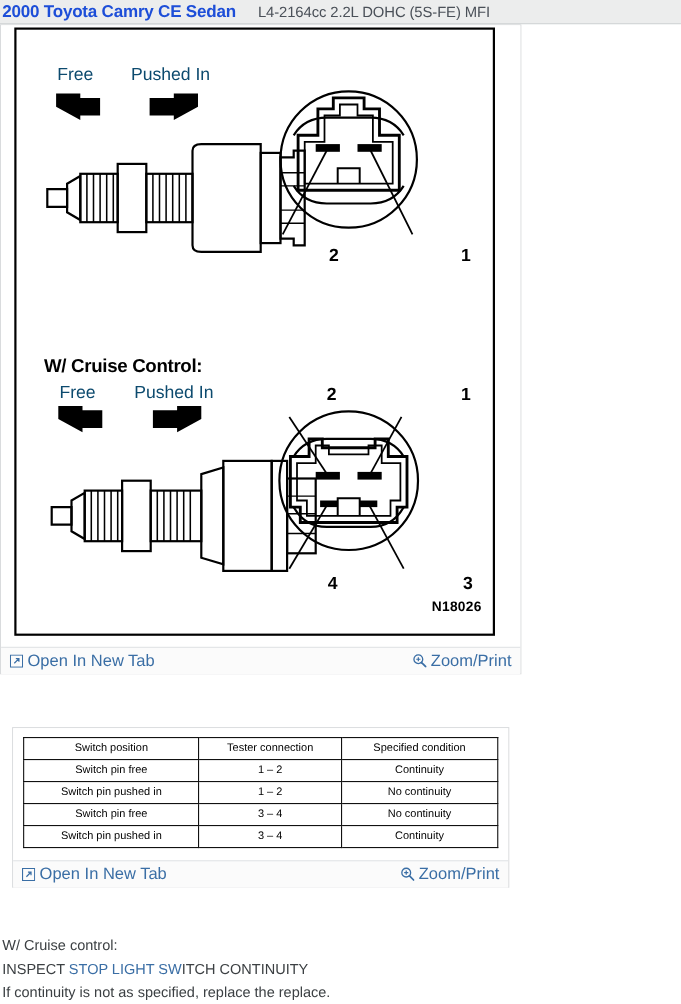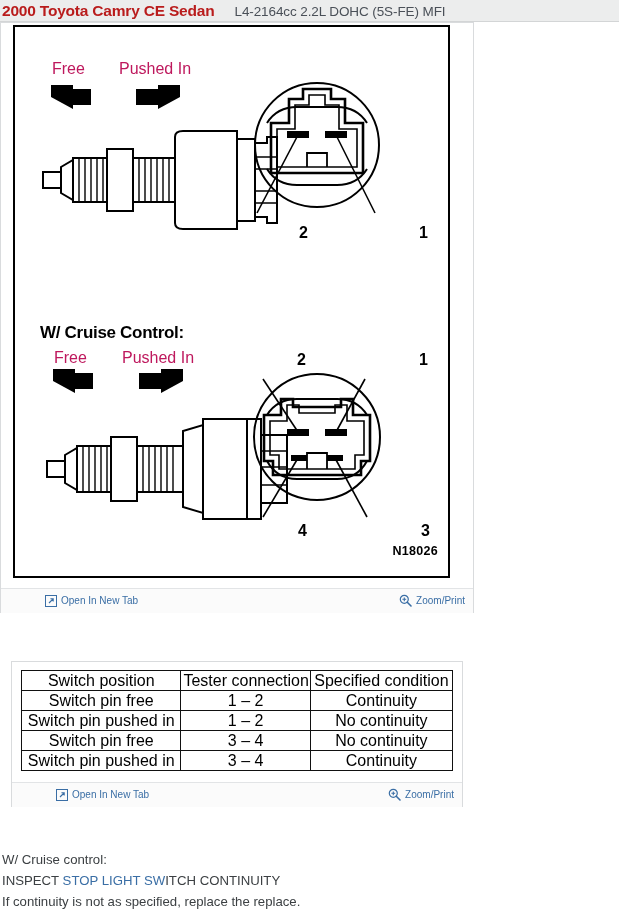--- a/index.html
+++ b/index.html
@@ -25,21 +25,21 @@
     height: 22px;
     background: #eceded;
     border-bottom: 1px solid #d3d5d6;
     box-sizing: border-box;
     white-space: nowrap;
     overflow: hidden;
   }
   .header-title {
     font-size: 15.5px;
     font-weight: bold;
-    color: #b91c1c;
+    color: #1d4ed8;
     letter-spacing: -0.2px;
     line-height: 21px;
     padding-left: 2px;
   }
   .header-sub {
     font-size: 13.5px;
     font-weight: normal;
     color: #4a5058;
     letter-spacing: -0.1px;
     line-height: 21px;
@@ -60,29 +60,28 @@
   }
   .fig-actions {
     position: relative;
     height: 24px;
     border-top: 1px solid #e2e4e6;
     background: #fbfbfb;
   }
   .act-link {
     position: absolute;
     top: 3px;
-    font-size: 10px;
+    font-size: 15px;
     color: #3a6ea5;
     line-height: 17px;
     white-space: nowrap;
     cursor: pointer;
     display: flex;
     align-items: center;
     gap: 4px;
-    margin-left: 36px;
   }
   .act-left  { left: 8px; }
   .act-right { right: 8px; }
   .act-link svg { display: block; }
 
   
   #card-diagram {
     left: 0px;
     top: 22px;
     width: 474px;
@@ -123,21 +122,21 @@
     font-size: 17px;
     font-weight: bold;
     color: #000;
     font-family: "Liberation Sans", sans-serif;
     letter-spacing: -0.3px;
     white-space: nowrap;
   }
   .arrow-label {
     position: absolute;
     font-size: 16px;
-    color: #be185d;
+    color: #0c4a6e;
     font-family: "Liberation Sans", sans-serif;
     white-space: nowrap;
   }
   .pin-label {
     position: absolute;
     font-size: 16px;
     font-weight: bold;
     color: #000;
     font-family: "Liberation Sans", sans-serif;
   }
@@ -152,21 +151,21 @@
 
   
   table.spec {
     border-collapse: collapse;
     width: 100%;
     table-layout: fixed;
     background: #fff;
   }
   table.spec td, table.spec th {
     border: 1.6px solid #111;
-    font-size: 16px;
+    font-size: 10px;
     color: #000;
     text-align: center;
     padding: 3.5px 2px 3.5px 2px;
     font-weight: normal;
     font-family: "Liberation Sans", sans-serif;
     line-height: 12px;
     white-space: nowrap;
   }
   table.spec col.c1 { width: 37%; }
   table.spec col.c2 { width: 30%; }

